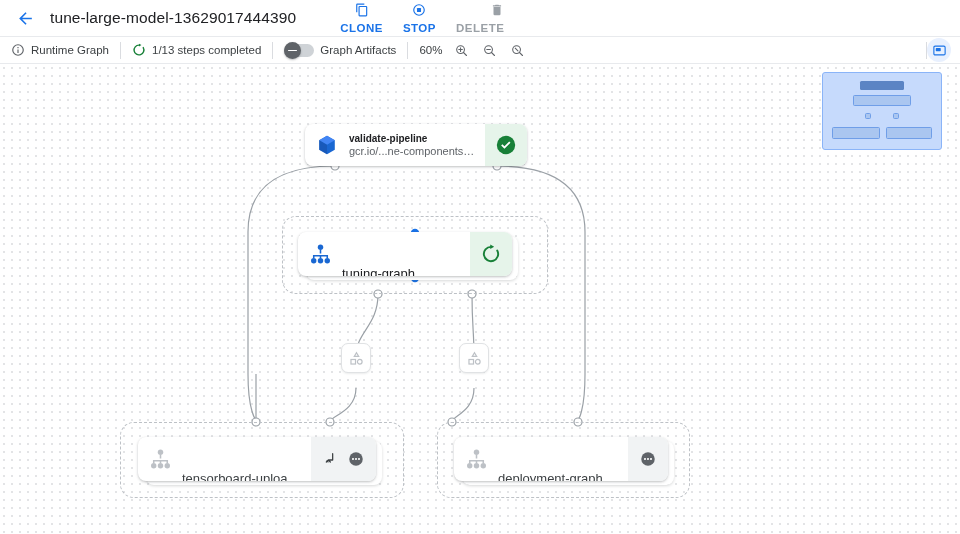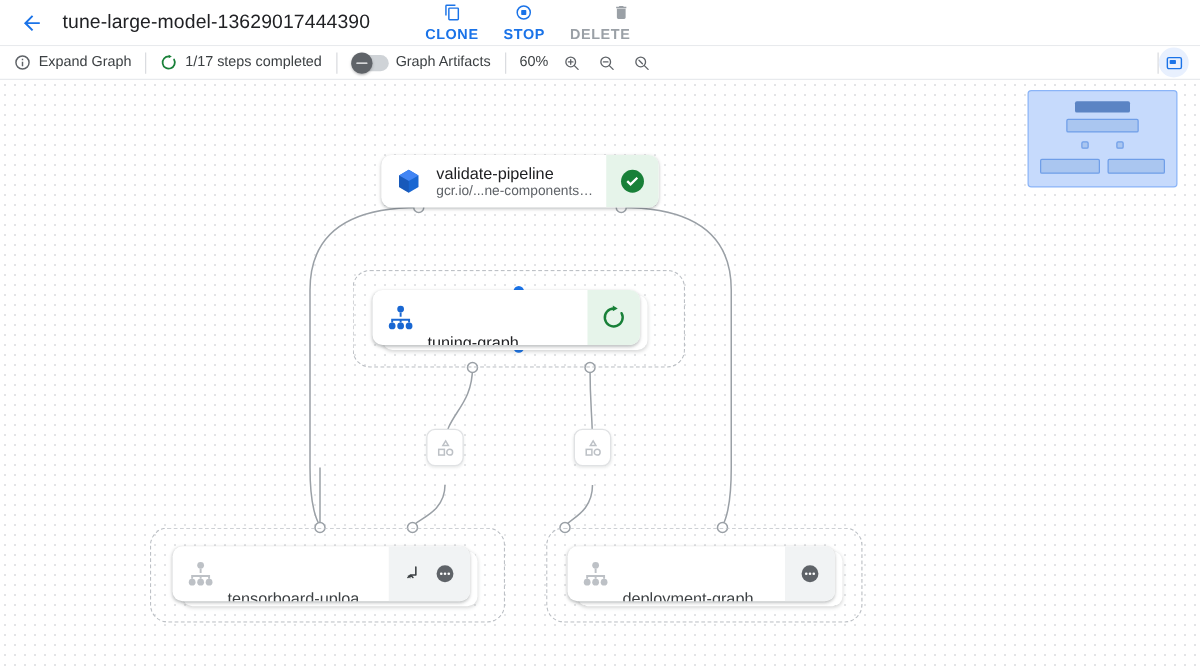--- a/index.html
+++ b/index.html
@@ -92,21 +92,21 @@
     box-shadow: 0 1px 3px rgba(60,64,67,.22), 0 1px 2px rgba(60,64,67,.12);
     display: flex; align-items: center; overflow: hidden; cursor: pointer;
   }
   .stack-shadow {
     position: absolute; background: #fff; border-radius: 8px;
     box-shadow: 0 1px 3px rgba(60,64,67,.20);
   }
   .node-icon { width: 44px; display: flex; align-items: center; justify-content: center; flex: 0 0 44px; }
   .node-text { flex: 1; min-width: 0; padding-right: 8px; }
   .node-title {
-    font-size: 13px; color: #202124; font-weight: 400;
+    font-size: 10px; color: #202124; font-weight: 700;
     white-space: nowrap; overflow: hidden; text-overflow: ellipsis;
   }
   .node-title.regular { font-weight: 400; font-size: 13px; margin-top: 38px; }
   .node-title.muted { color: #3c4043; }
   .node-sub {
     font-size: 11px; color: #5f6368; margin-top: 1px;
     white-space: nowrap; overflow: hidden; text-overflow: ellipsis;
   }
   .status-panel {
     width: 42px; align-self: stretch; display: flex; align-items: center; justify-content: center;
@@ -169,30 +169,30 @@
         <span>DELETE</span>
       </div>
     </div>
   </div>
 
   <div class="toolbar">
     <div class="tb-group">
       <svg width="14" height="14" viewBox="0 0 24 24">
         <path fill="#5f6368" d="M12 2a10 10 0 1 0 0 20 10 10 0 0 0 0-20zm0 18a8 8 0 1 1 0-16 8 8 0 0 1 0 16zm-1-13h2v2h-2V7zm0 4h2v6h-2v-6z"></path>
       </svg>
-      <span class="tb-label">Expand Graph</span>
+      <span class="tb-label">Runtime Graph</span>
     </div>
     <div class="tb-sep"></div>
 
     <div class="tb-group">
       <svg width="14" height="14" viewBox="0 0 24 24">
         <path fill="none" stroke="#188038" stroke-width="2.4" stroke-linecap="round" d="M12 3.6a8.4 8.4 0 1 0 7.3 4.3"></path>
         <path fill="#188038" d="M12 1.2l4.2 2.4L12 6z"></path>
       </svg>
-      <span class="tb-label">1/17 steps completed</span>
+      <span class="tb-label">1/13 steps completed</span>
     </div>
     <div class="tb-sep"></div>
 
     <div class="tb-group">
       <div class="toggle">
         <div class="knob"></div>
       </div>
       <span class="tb-label">Graph Artifacts</span>
     </div>
     <div class="tb-sep"></div>

